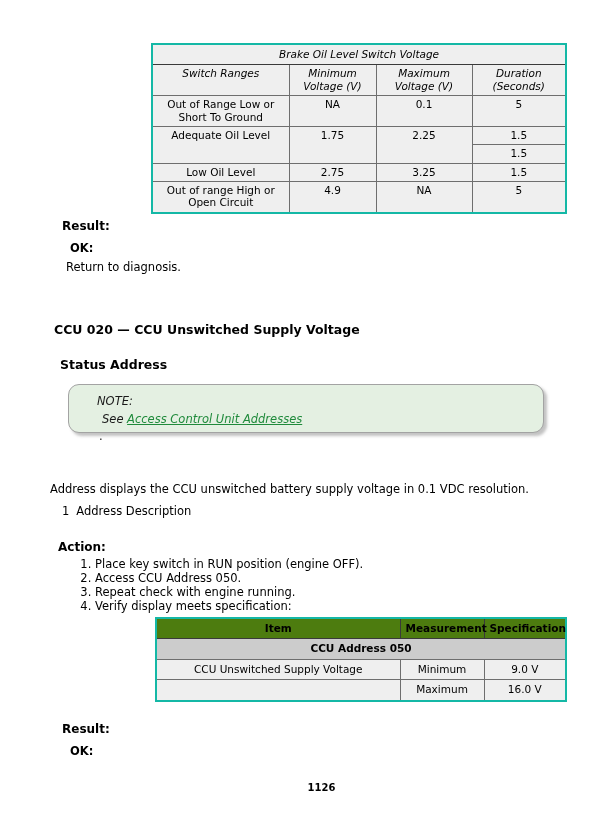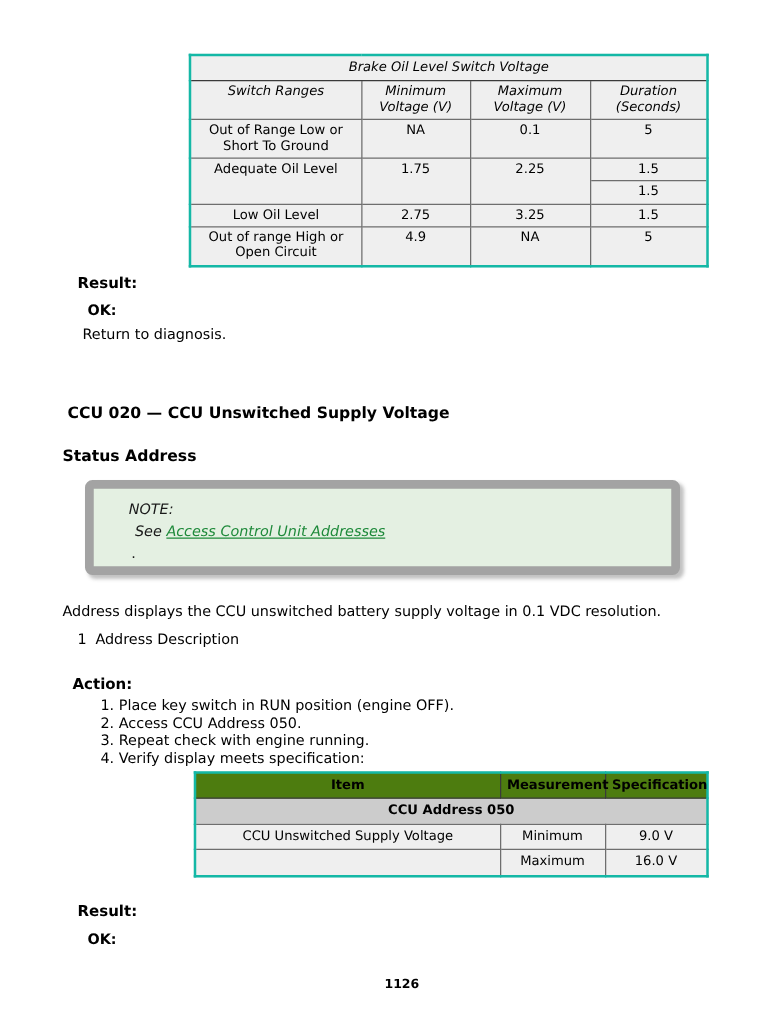--- a/index.html
+++ b/index.html
@@ -121,25 +121,25 @@
     font-weight: bold;
     font-size: 12.5px;
   }
 
   
   #note-box {
     position: absolute;
     left: 68px;
     top: 384px;
     width: 476px;
-    height: 76px;
+    height: 49px;
     box-sizing: border-box;
     background: #e4f0e2;
-    border: 7px solid #a3a3a3;
-    border-radius: 6px;
+    border: 1px solid #a3a3a3;
+    border-radius: 11px;
     box-shadow: 3px 3px 3px rgba(120,120,120,0.45);
   }
   .note-label {
     position: absolute;
     left: 28px;
     top: 9px;
     font-style: italic;
     font-size: 11.5px;
     color: #1a1a1a;
   }
@@ -256,21 +256,21 @@
       <td>5</td>
     </tr>
   </tbody>
 </table>
 
 <div class="abs lbl-result" style="left:62px; top:219px;">Result:</div>
 <div class="abs lbl-ok" style="left:70px; top:241px;">OK:</div>
 <div class="abs body-text" style="left:66px; top:260px;">Return to diagnosis.</div>
 
 <div class="abs h-section" style="left:54px; top:322px;">CCU 020 — CCU Unswitched Supply Voltage</div>
-<div class="abs h-sub" style="left:50px; top:357px;">Status Address</div>
+<div class="abs h-sub" style="left:60px; top:357px;">Status Address</div>
 
 <div id="note-box">
   <div class="note-label">NOTE:</div>
   <div class="note-line">
     <span>See</span>
     <a class="note-link" href="#">Access Control Unit Addresses</a>
   </div>
   <div class="note-dot">.</div>
 </div>
 

